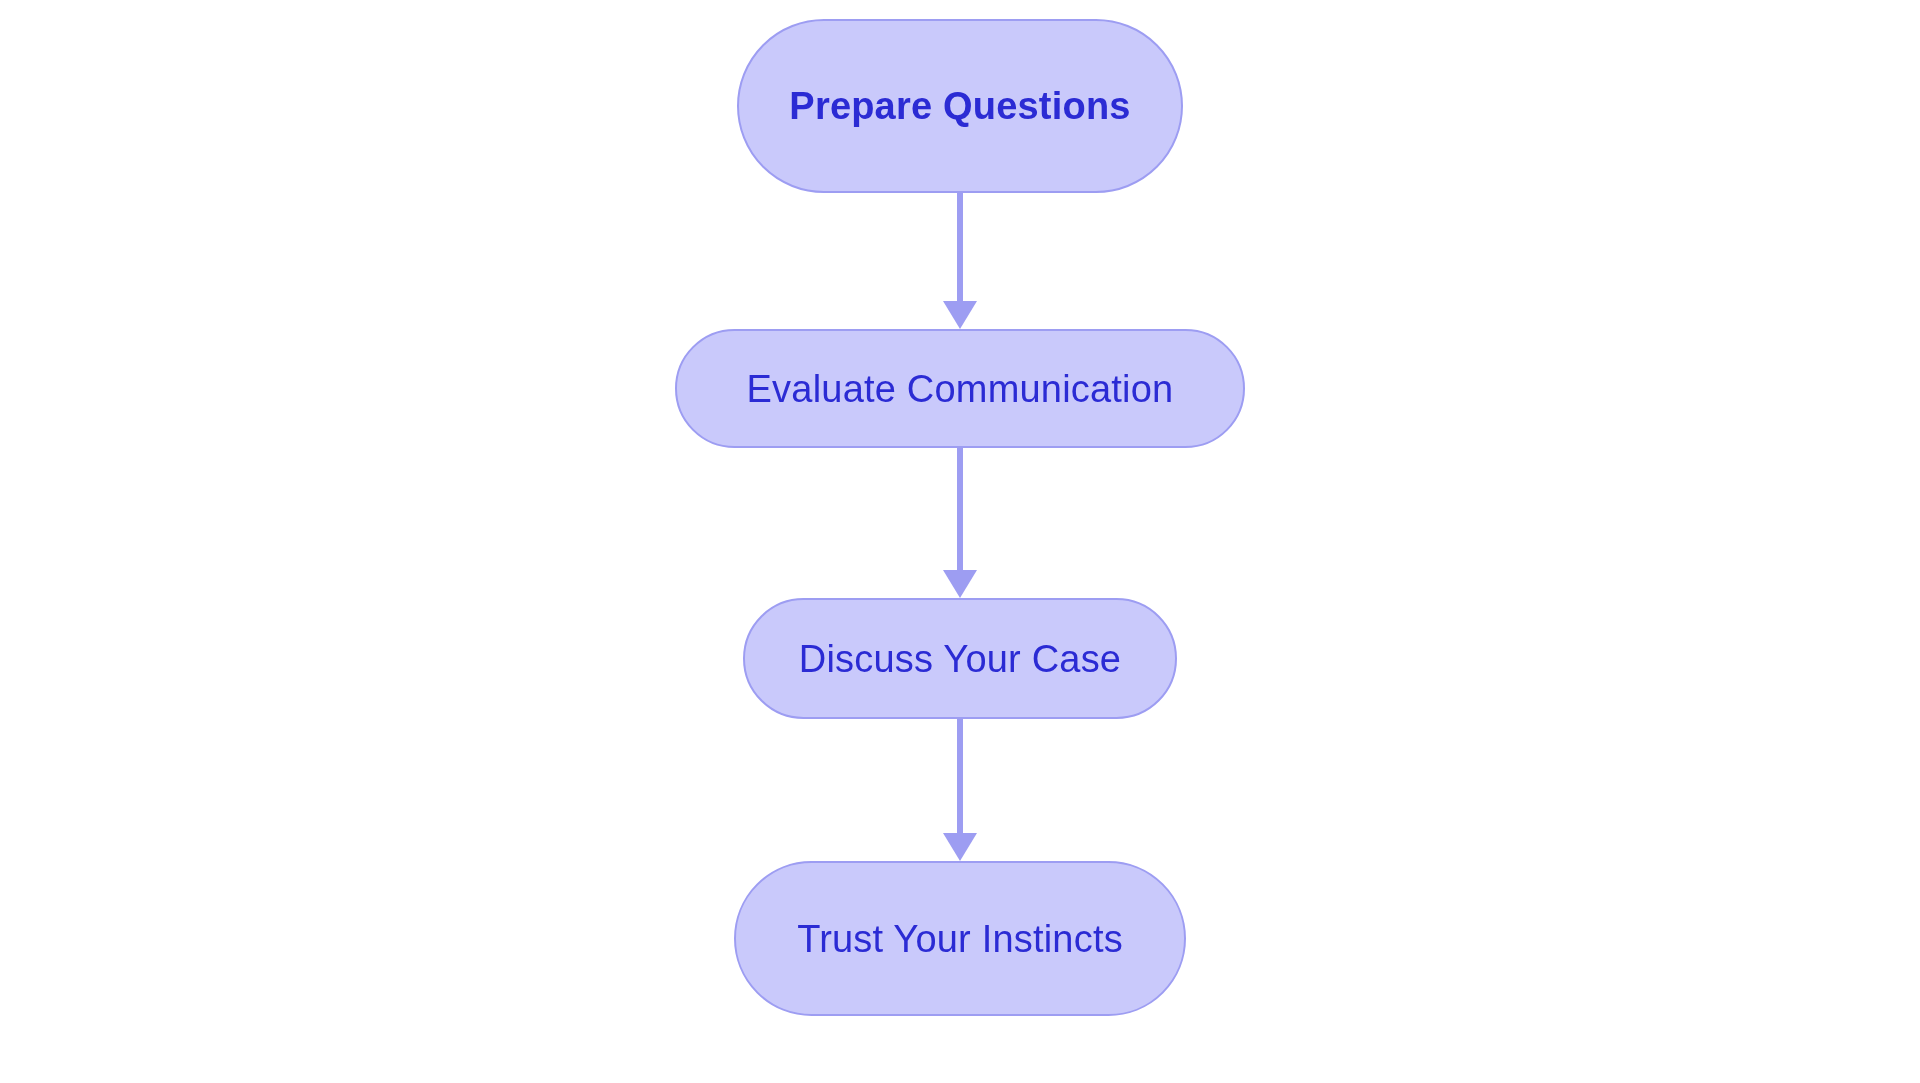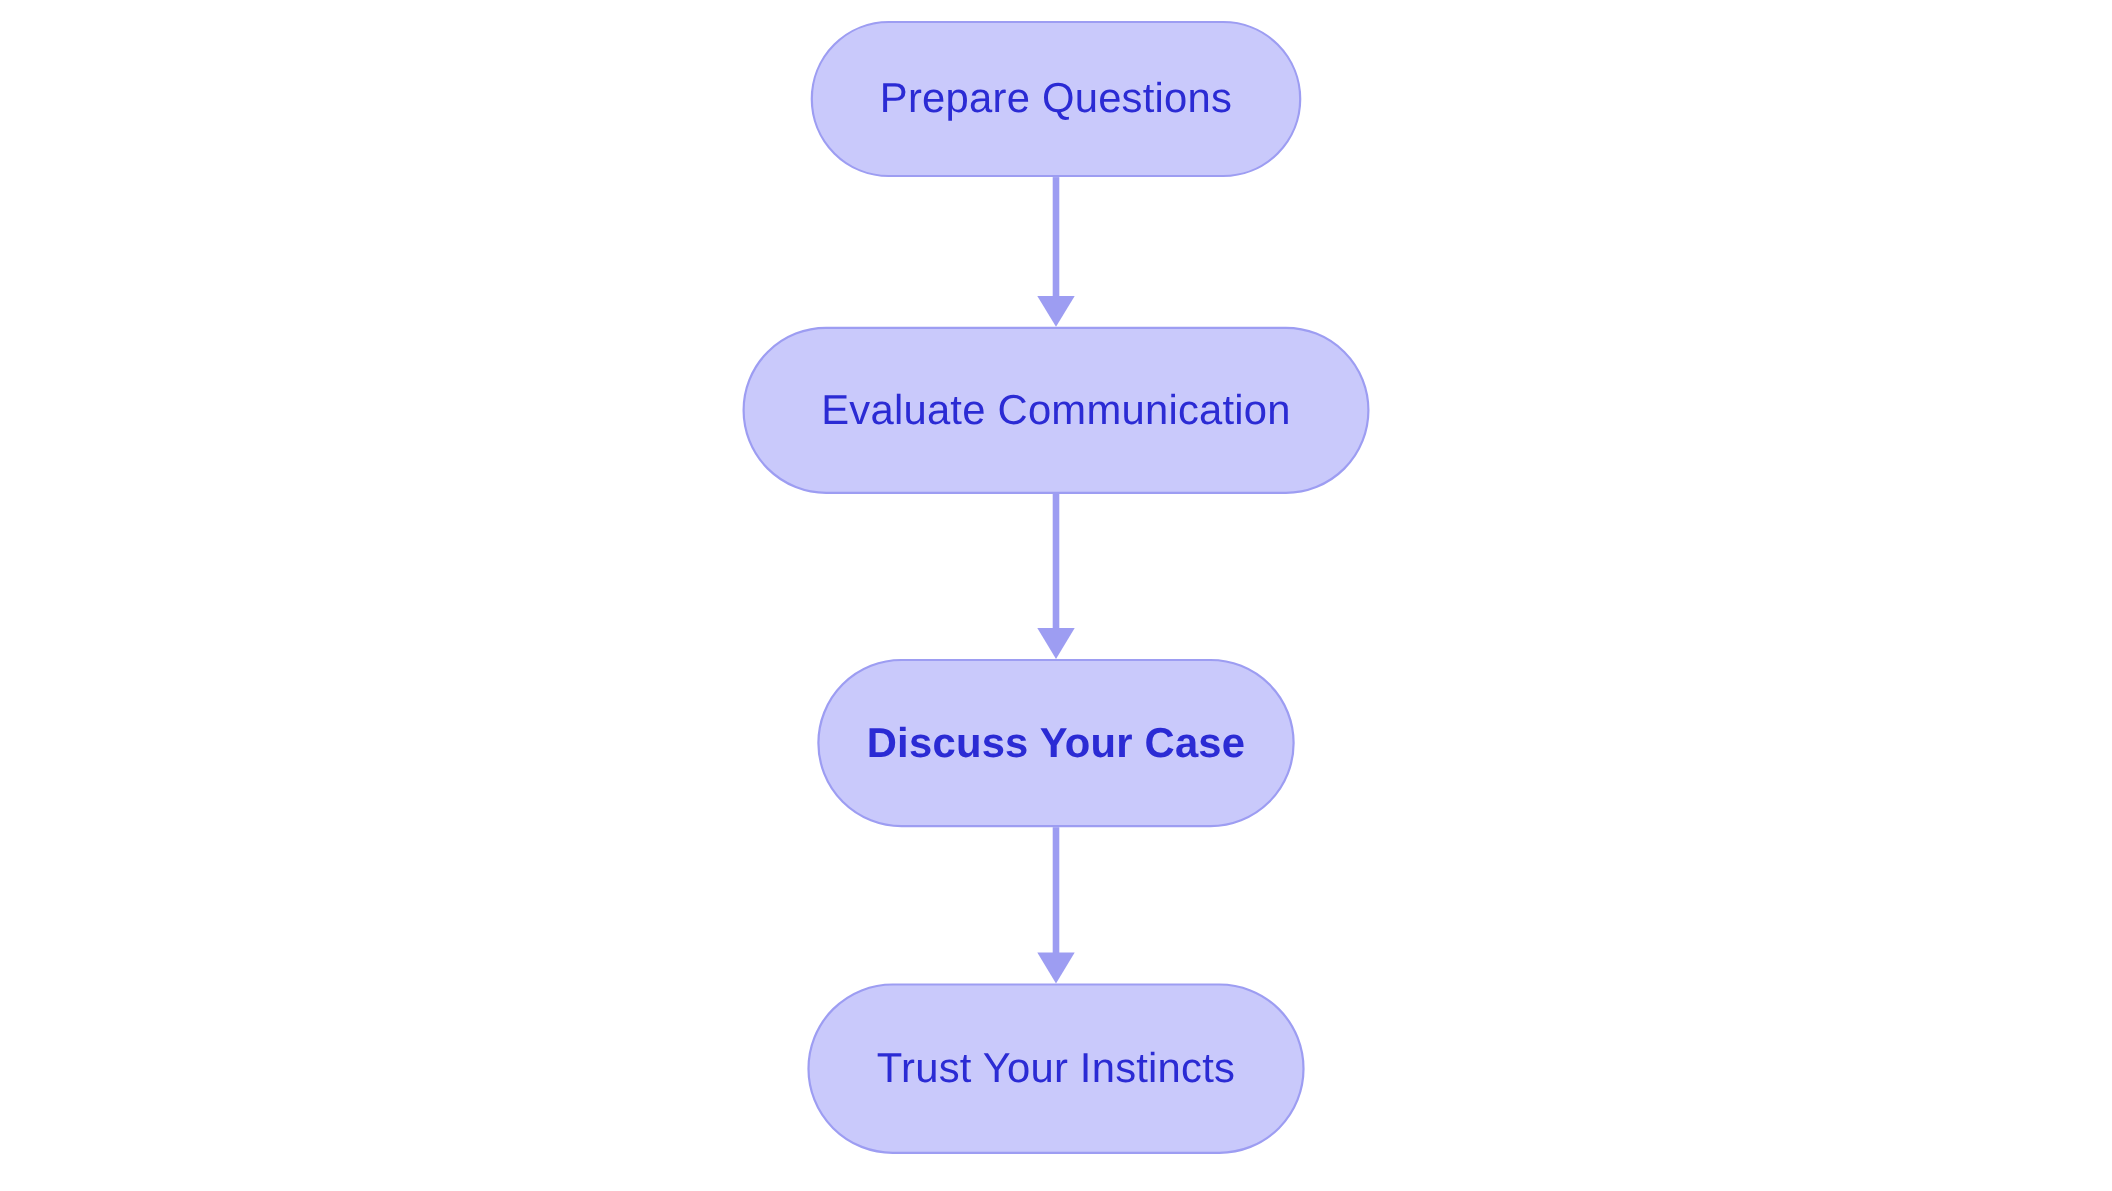--- a/index.html
+++ b/index.html
@@ -53,23 +53,23 @@
     position: relative;
     z-index: 2;
   }
 
   .node-label {
     display: block;
     color: #2b2bd4;
   }
 
   
-  .node-0 { width: 446px; height: 142px; margin-top: 19px; }
-  .node-1 { width: 570px; height: 152px; }
-  .node-2 { width: 434px; height: 153px; font-weight: bold; }
+  .node-0 { width: 446px; height: 174px; margin-top: 19px; font-weight: bold; }
+  .node-1 { width: 570px; height: 119px; }
+  .node-2 { width: 434px; height: 121px; }
   .node-3 { width: 452px; height: 155px; align-items: center; }
 
   
   .connector {
     position: relative;
     width: 40px;
     display: flex;
     flex-direction: column;
     align-items: center;
     justify-content: flex-start;

